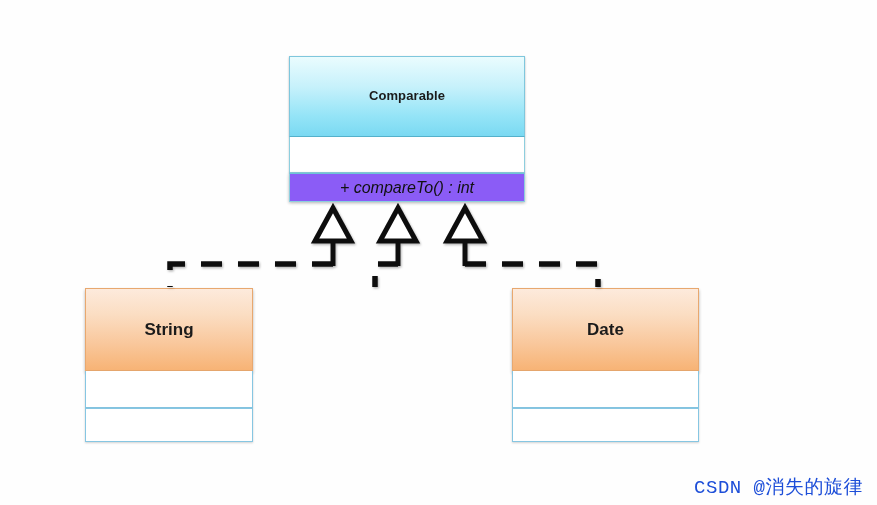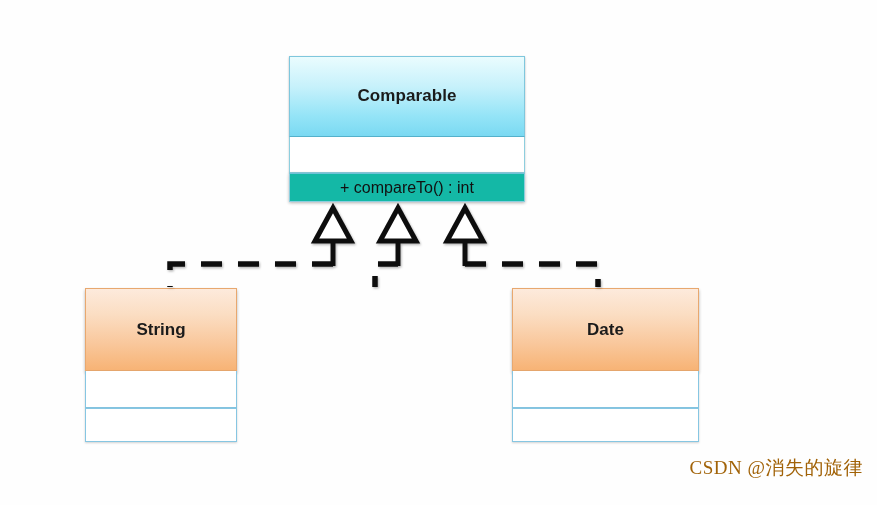--- a/index.html
+++ b/index.html
@@ -42,41 +42,42 @@
     border: 1px solid #7fc7dd;
     border-bottom: 1px solid #56b4cf;
     display: flex;
     align-items: center;
     justify-content: center;
     text-align: center;
     box-shadow: 0 1px 2px rgba(0,0,0,0.28);
   }
   .iface-header .title-lines {
     font-weight: bold;
-    font-size: 17px;
+    font-size: 13px;
     color: #1b1b1b;
     line-height: 1.42;
     letter-spacing: 0.1px;
   }
   .iface-empty {
     background: #ffffff;
     border: 1px solid #8dcede;
     border-top: none;
     box-shadow: 0 1px 2px rgba(0,0,0,0.22);
   }
   .iface-method {
-    background: #14b8a6;
+    background: #8b5cf6;
     border: 1px solid #8dcede;
     border-top: 1px solid #6ec3d8;
     display: flex;
     align-items: center;
     justify-content: center;
     font-size: 16px;
     color: #111111;
     box-shadow: 0 1px 3px rgba(0,0,0,0.3);
+    font-style: italic;
   }
 
   
   .cls-header {
     background: linear-gradient(to bottom, #fdeadb 0%, #fbdcc0 30%, #f9c characters 0%, #f8c característica 0%);
     background: linear-gradient(to bottom, #fdeadc 0%, #fbddc2 32%, #f9c79b 68%, #f7b375 100%);
     border: 1px solid #e8a86f;
     display: flex;
     align-items: center;
     justify-content: center;
@@ -103,24 +104,24 @@
     left: 0; top: 0;
     width: 877px;
     height: 505px;
     pointer-events: none;
   }
 
   
   .watermark {
     position: absolute;
     right: 14px;
-    bottom: 24px;
+    bottom: 5px;
     font-size: 19px;
-    color: #a16207;
-    font-family: Liberation Serif, serif;
+    color: #1d4ed8;
+    font-family: Liberation Mono, monospace;
     white-space: nowrap;
     letter-spacing: 0.5px;
   }
 </style>
 </head>
 <body>
 
 <div id="canvas">
 
   <div class="uml-box" id="iface-box" style="left:289px; top:56px; width:236px;">
@@ -129,21 +130,21 @@
       <div class="title-lines">
         <div>Comparable</div>
       </div>
     </div>
 
     <div class="compartment iface-empty" style="height:36px;"></div>
 
     <div class="compartment iface-method" style="height:29px;">+ compareTo() : int</div>
   </div>
 
-  <div class="uml-box" id="cls-string" style="left:85px; top:288px; width:152px;">
+  <div class="uml-box" id="cls-string" style="left:85px; top:288px; width:168px;">
 
     <div class="compartment cls-header" style="height:83px;">
       <span class="cls-title">String</span>
     </div>
     <div class="compartment cls-empty" style="height:37px;"></div>
     <div class="compartment cls-empty second" style="height:34px;"></div>
   </div>
 
 
   <div class="uml-box" id="cls-date" style="left:512px; top:288px; width:187px;">

